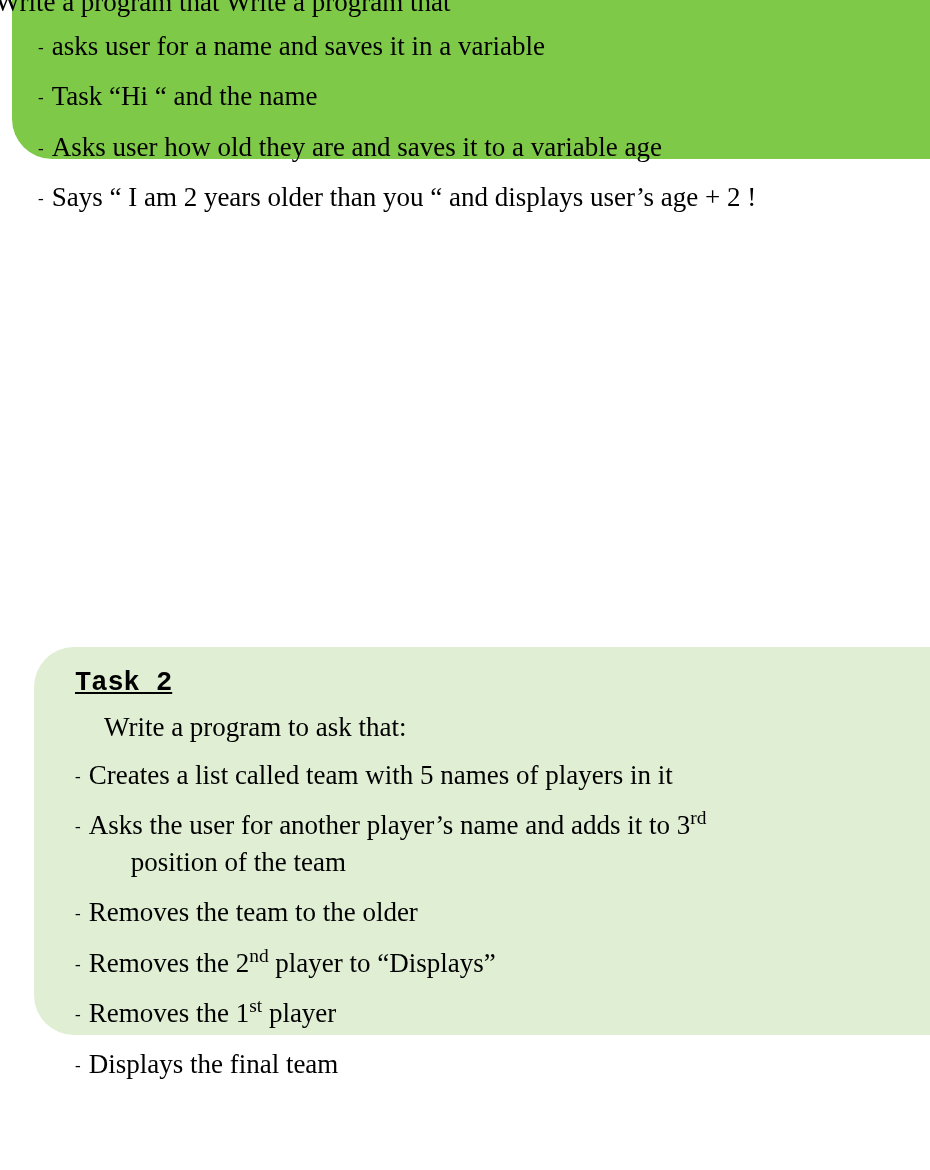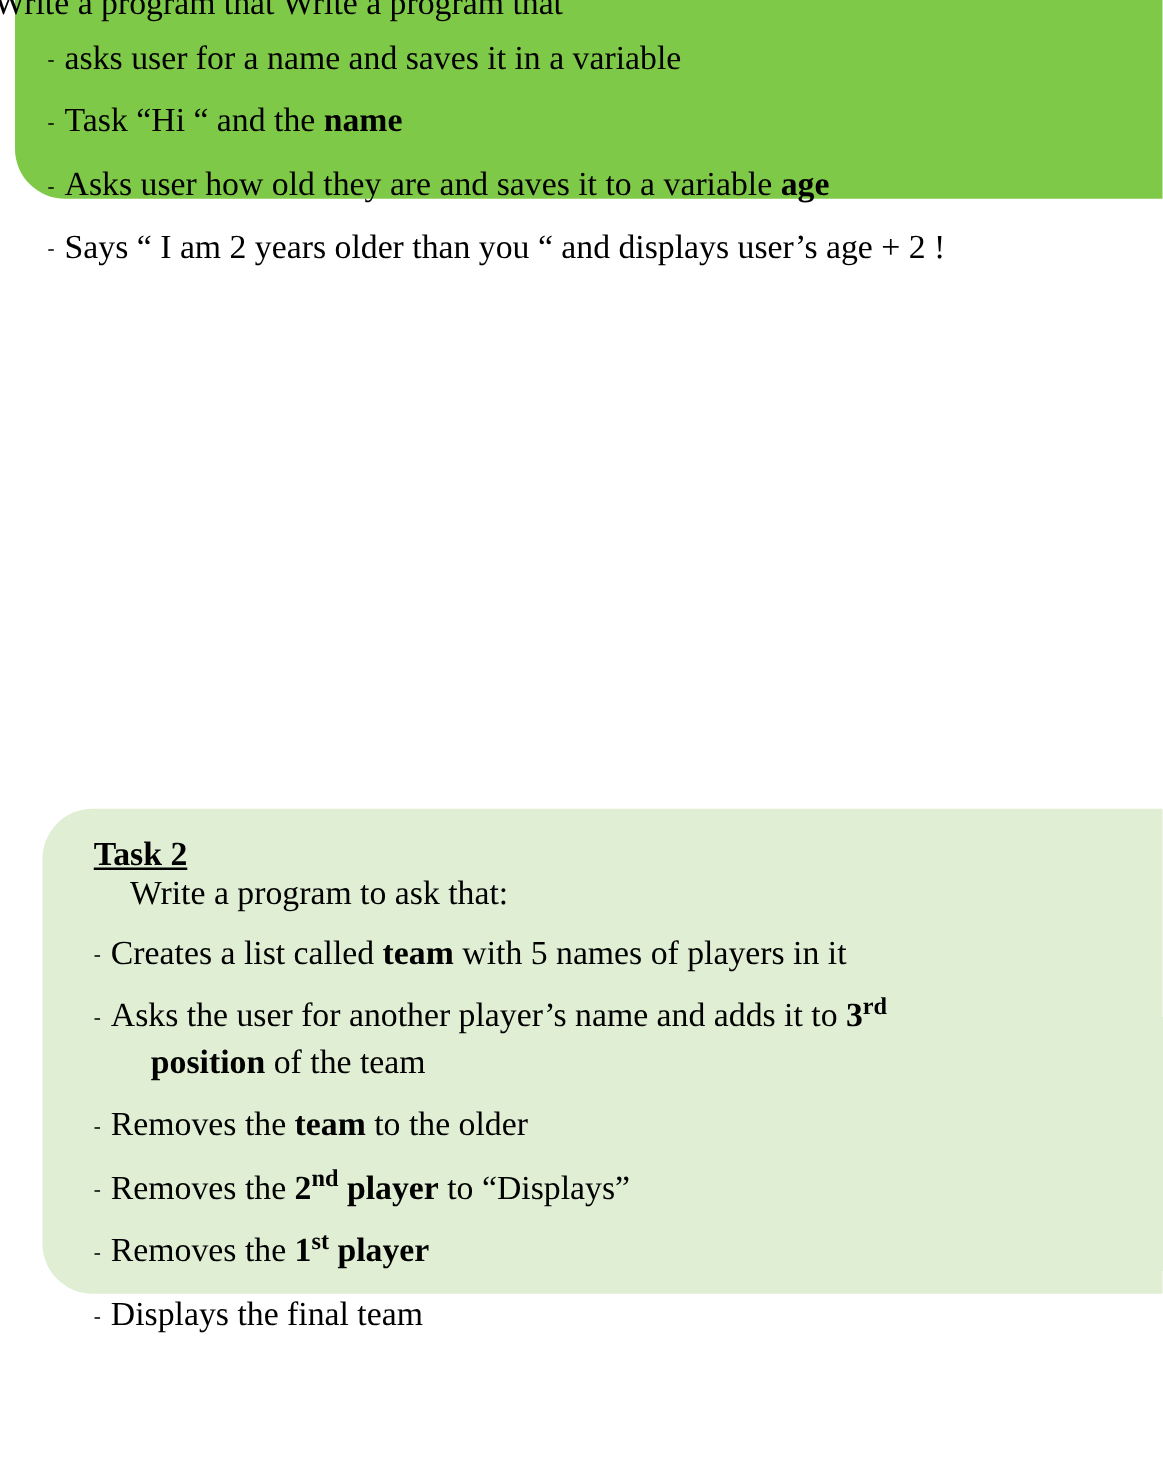--- a/index.html
+++ b/index.html
@@ -66,45 +66,47 @@
     .task2-content {
       position: absolute;
       top: 668px;
       left: 0;
       right: 0;
     }
     .task2-title {
       font-weight: bold;
       text-decoration: underline;
       margin-left: 75px;
+      margin-bottom: 14px;
+      font-family: Liberation Mono, monospace;
     }
     .task2-intro {
       margin-left: 104px;
       margin-bottom: 14px;
     }
     .bullet-line2 {
       display: flex;
       align-items: baseline;
       margin-left: 75px;
       margin-right: 30px;
       margin-top: 2px;
       margin-bottom: 14px;
       line-height: 1.35;
     }
     .cont-indent {
       display: block;
-      margin-left: 32px;
+      margin-left: 42px;
     }
     sup {
       font-size: 0.72em;
       vertical-align: super;
       line-height: 0;
     }
     b {
-      font-weight: bold;
+      font-weight: normal;
     }
   </style>
 </head>
 <body>
 
 <div class="task1-box"></div>
 
 <div class="task1-content">
   <div class="heading-line">Write a program that Write a program that</div>
 

